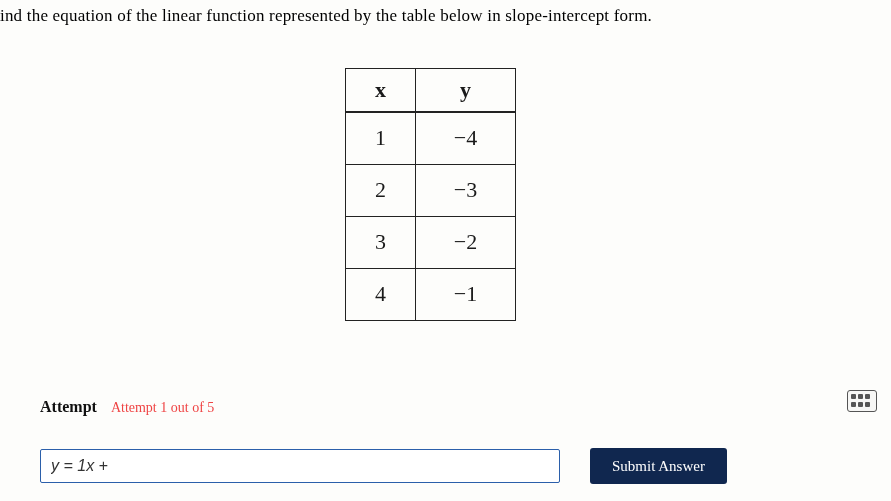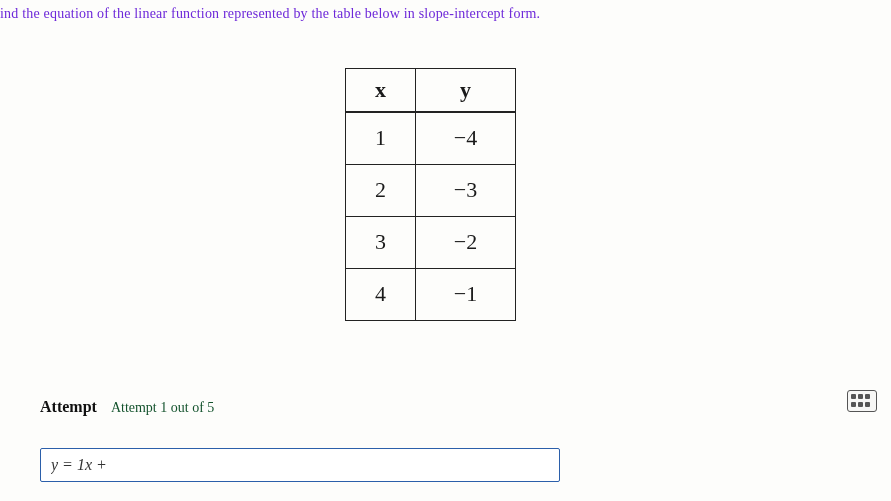--- a/index.html
+++ b/index.html
@@ -9,22 +9,22 @@
     background: #fdfdfb;
     font-family: Georgia, 'Times New Roman', serif;
     color: #1a1a1a;
     position: relative;
     overflow: hidden;
   }
   .question {
     position: absolute;
     top: 6px;
     left: 0;
-    font-size: 14px;
-    color: #6d28d9;
+    font-size: 17px;
+    color: #000000;
     letter-spacing: 0.2px;
   }
   .data-table {
     position: absolute;
     top: 68px;
     left: 345px;
     border-collapse: collapse;
     font-size: 22px;
   }
   .data-table th, .data-table td {
@@ -48,42 +48,42 @@
     left: 40px;
     font-size: 16px;
   }
   .answer-label {
     font-weight: bold;
     color: #111;
     font-family: Georgia, serif;
   }
   .attempt {
     font-weight: normal;
-    color: #14532d;
+    color: #ef4444;
     font-size: 14px;
     margin-left: 10px;
   }
   .input-row {
     position: absolute;
     top: 448px;
     left: 40px;
     display: flex;
     align-items: center;
     gap: 30px;
   }
   .answer-input {
     width: 520px;
     height: 34px;
     border: 1.5px solid #2b5faa;
     border-radius: 2px;
     background: #fff;
     padding: 0 10px;
     font-size: 16px;
     font-style: italic;
-    font-family: Liberation Serif, serif;
+    font-family: Liberation Sans, sans-serif;
     color: #333;
     outline: none;
   }
   .submit-btn {
     height: 36px;
     padding: 0 22px;
     background: #10274f;
     color: #fff;
     border: none;
     border-radius: 3px;
@@ -142,20 +142,21 @@
   </tbody>
 </table>
 
 <div class="answer-row">
   <span class="answer-label">Attempt</span>
   <span class="attempt">Attempt 1 out of 5</span>
 </div>
 
 <div class="input-row">
   <input class="answer-input" type="text" value="y = 1x +" style="">
+  <button class="submit-btn">Submit Answer</button>
 </div>
 
 <div class="keypad-icon">
   <span></span>
     <span></span>
     <span></span>
   <span></span>
     <span></span>
     <span></span>
 </div>

